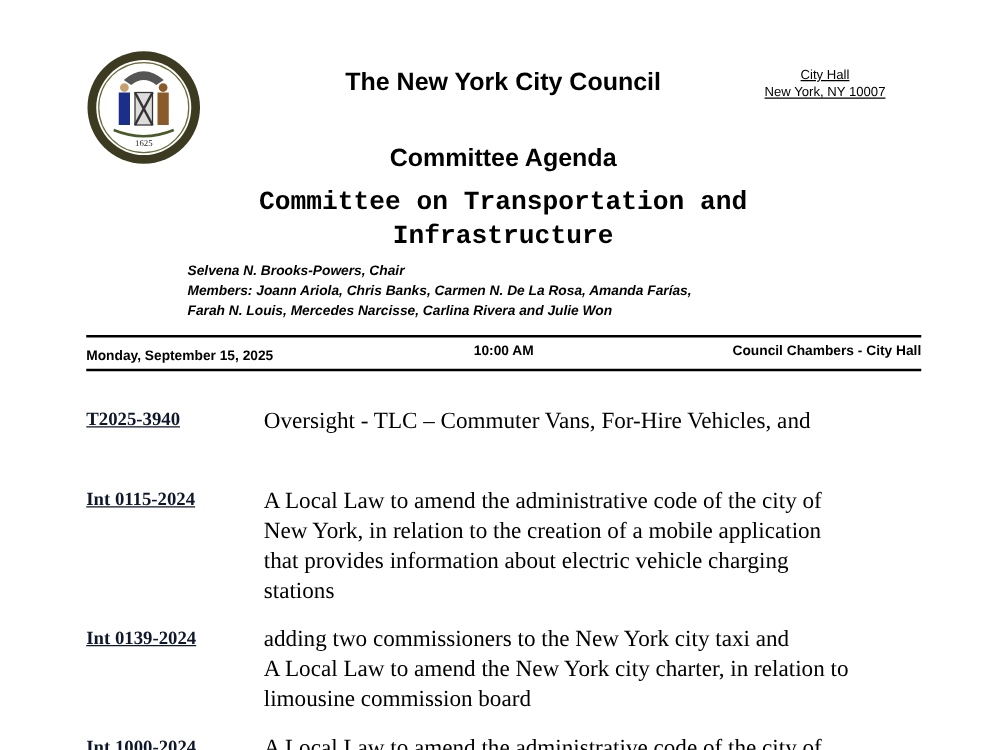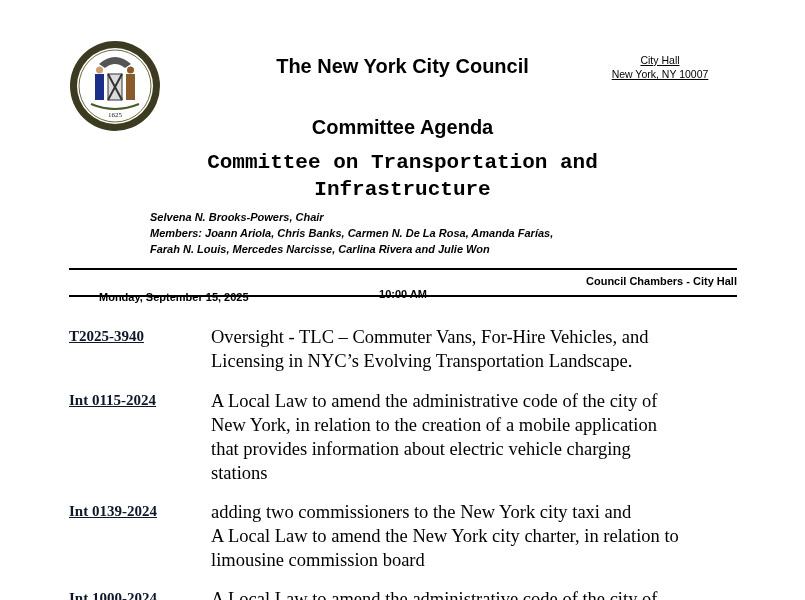--- a/index.html
+++ b/index.html
@@ -29,22 +29,22 @@
       font-family: "Liberation Sans", sans-serif; font-weight: bold; font-style: italic;
       font-size: 11px; line-height: 16px;
     }
     .rule { position: absolute; left: 69px; width: 668px; height: 2px; background: #000; }
     .rule.top { top: 268px; }
     .rule.bottom { top: 295px; }
     .meeting-bar {
       position: absolute; left: 69px; top: 275px; width: 668px; height: 16px;
       font-family: "Liberation Sans", sans-serif; font-weight: bold; font-size: 11px;
     }
-    .meeting-bar .date { position: absolute; left: 0; top: 16px; margin-left: 30px; }
-    .meeting-bar .time { position: absolute; left: 0; width: 668px; text-align: center; top: 0; margin-top: 13px; }
+    .meeting-bar .date { position: absolute; left: 0; top: 4px; }
+    .meeting-bar .time { position: absolute; left: 0; width: 668px; text-align: center; top: 0; }
     .meeting-bar .location { position: absolute; right: 0; top: 0; }
 
     .item { position: absolute; left: 69px; width: 668px; }
     .item .ref {
       position: absolute; left: 0; top: 0;
       font-family: "Liberation Serif", serif; font-weight: bold; font-size: 15px;
       color: #0f172a; text-decoration: underline; cursor: pointer;
     }
     .item .desc {
       position: absolute; left: 142px; top: -3px; width: 500px;
@@ -99,21 +99,20 @@
     <span class="date">Monday, September 15, 2025</span>
     <span class="time">10:00 AM</span>
     <span class="location">Council Chambers - City Hall</span>
   </div>
   <div class="rule bottom"></div>
 
   <div class="item" style="top:328px;">
     <a class="ref">T2025-3940</a>
     <div class="desc">
       <div>Oversight - TLC – Commuter Vans, For-Hire Vehicles, and</div>
-      <div>Licensing in NYC’s Evolving Transportation Landscape.</div>
     </div>
   </div>
 
   <div class="item" style="top:392px;">
     <a class="ref">Int 0115-2024</a>
     <div class="desc">
       <div>A Local Law to amend the administrative code of the city of</div>
       <div>New York, in relation to the creation of a mobile application</div>
       <div>that provides information about electric vehicle charging</div>
       <div>stations</div>

